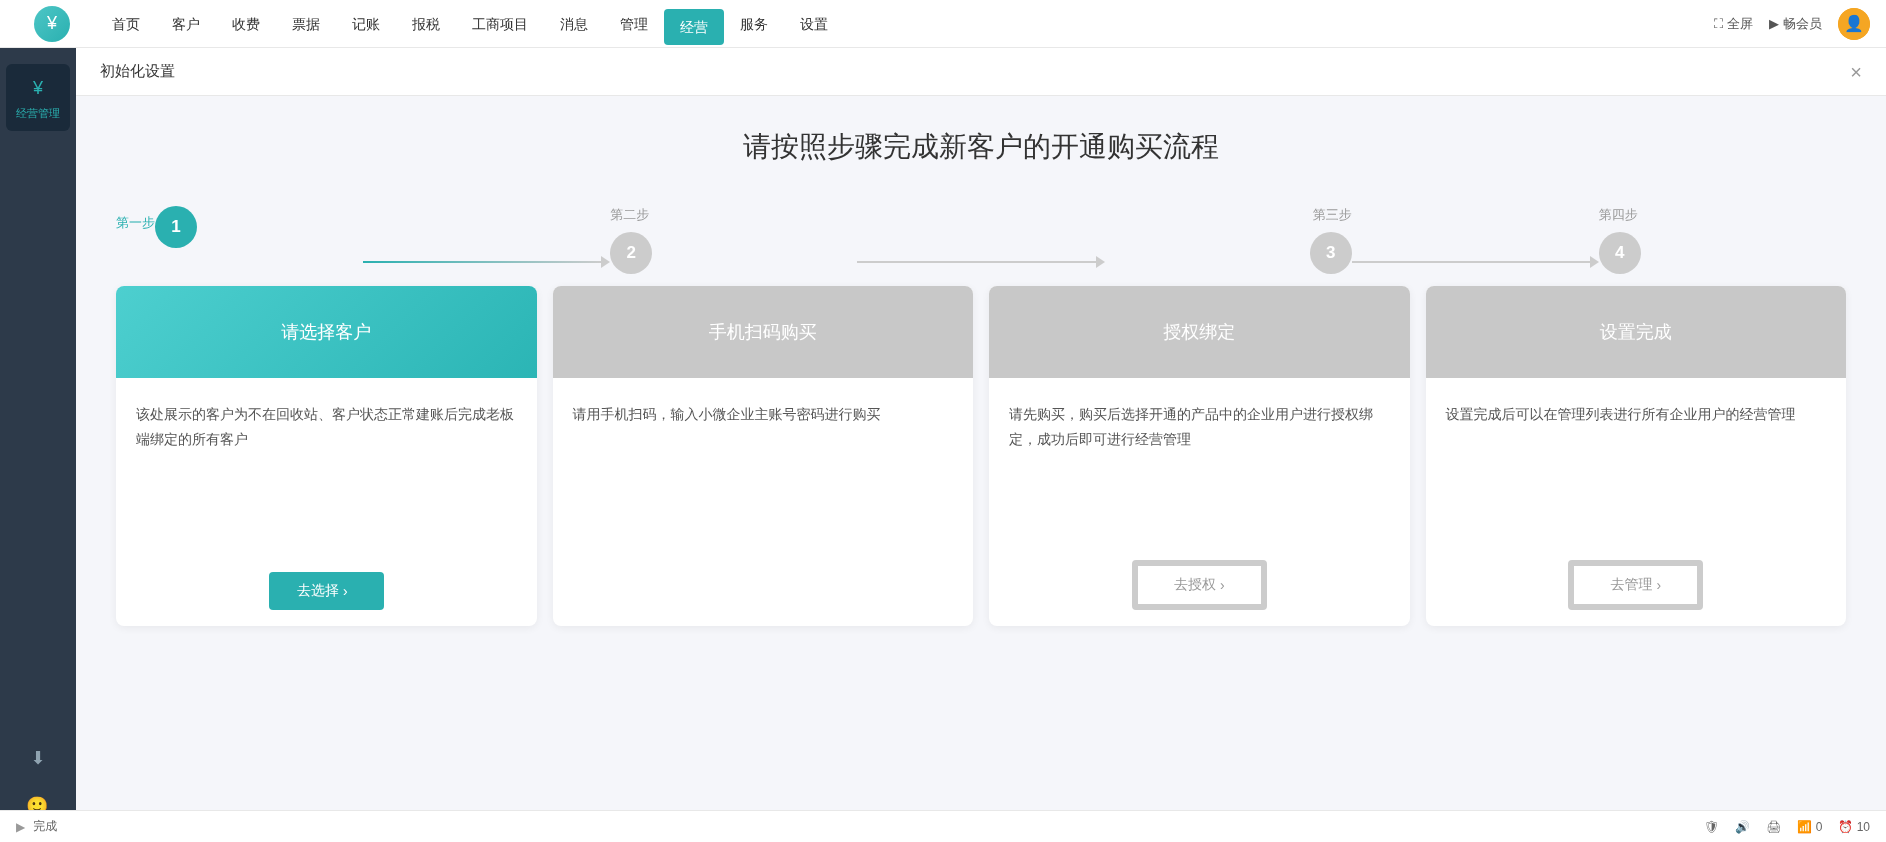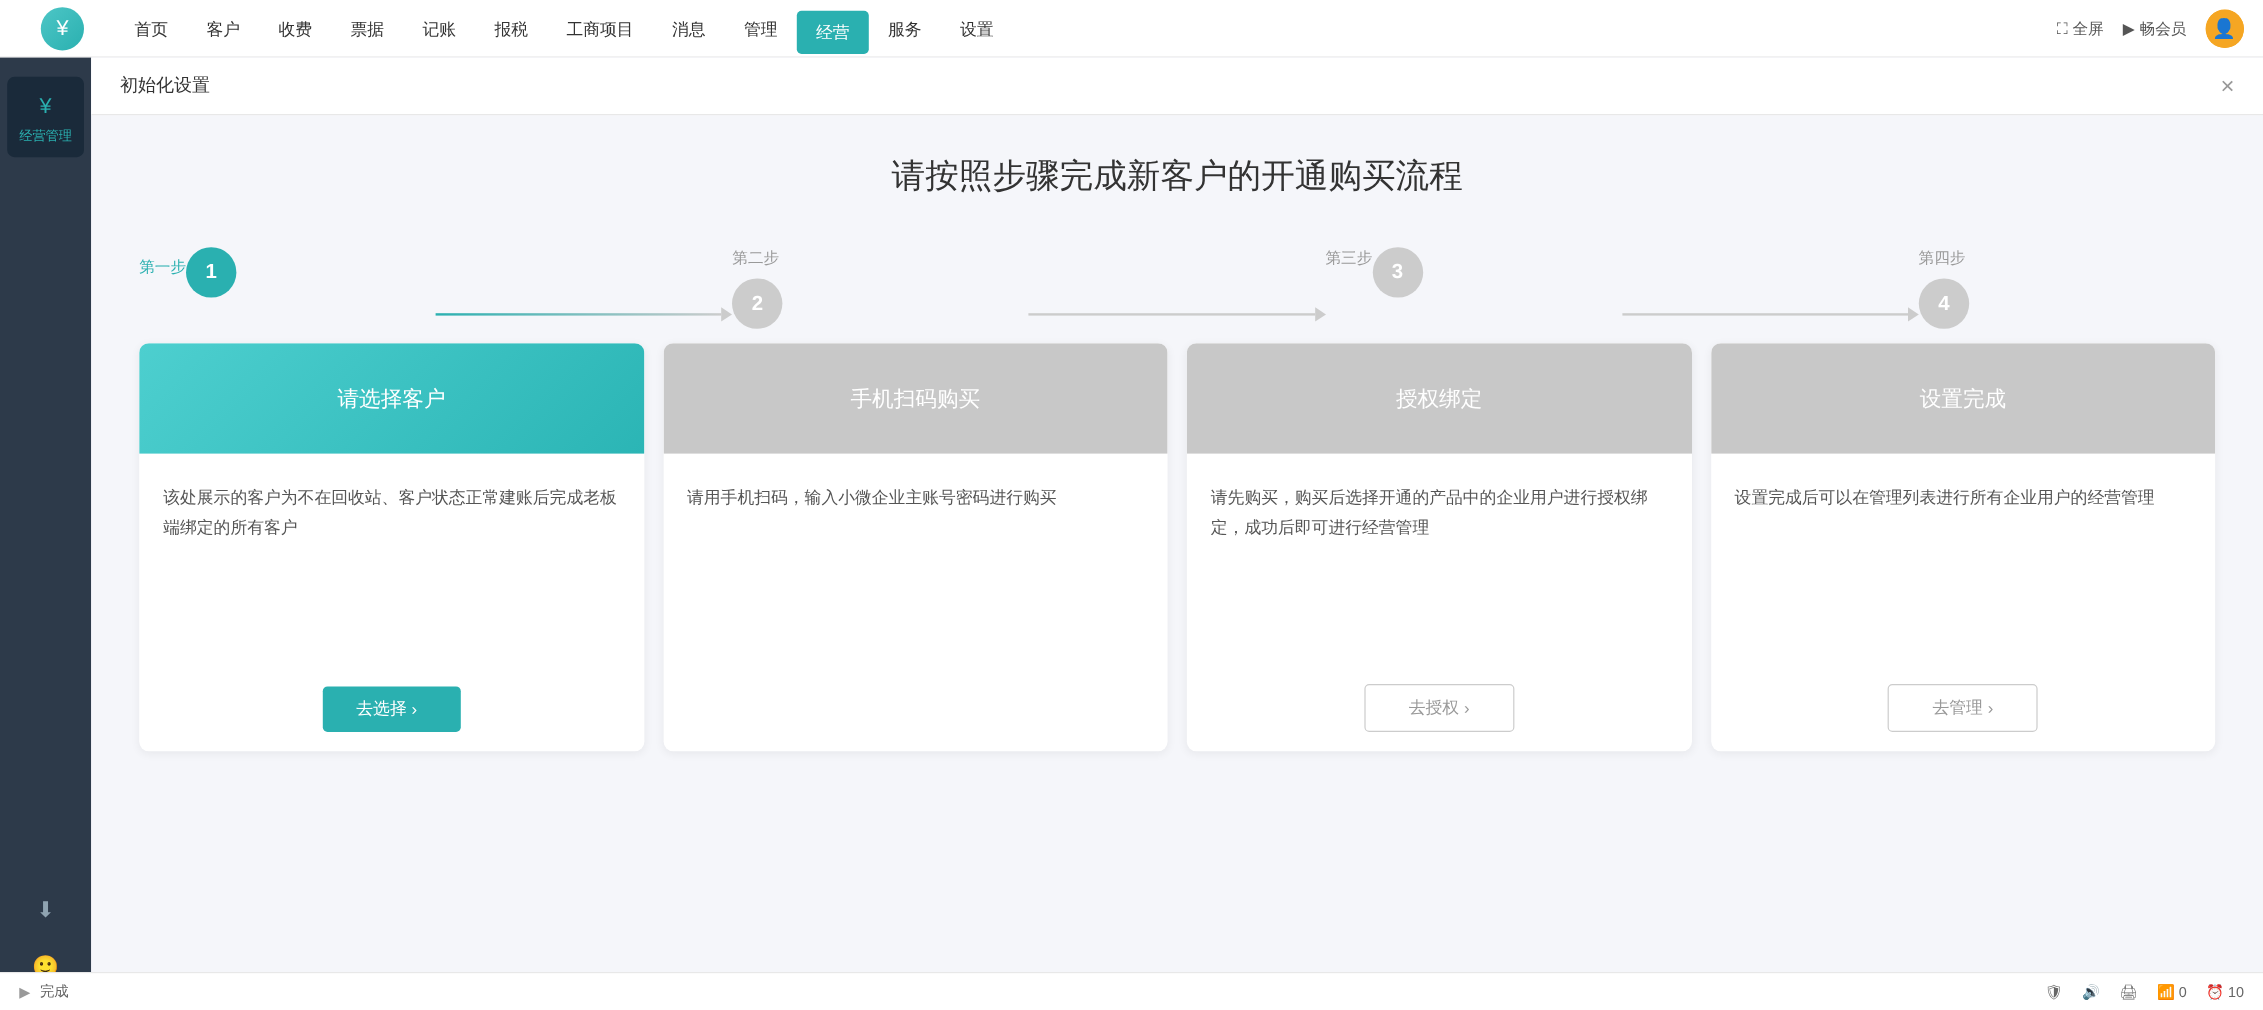--- a/index.html
+++ b/index.html
@@ -87,21 +87,21 @@
     .step-card.inactive .card-header { background: #d8d8d8; }
     .card-header {
       padding: 34px; text-align: center;
       font-size: 18px; color: #fff; font-weight: 500;
     }
     .card-body {
       padding: 24px 20px; flex: 1; color: #555; font-size: 14px; line-height: 1.8;
     }
     .card-footer { padding: 16px 20px; display: flex; justify-content: center; }
     .card-btn {
-      border: 1px solid #a3a3a3; color: #2ab0b0; background: #fff;
+      border: 6px solid #a3a3a3; color: #2ab0b0; background: #fff;
       padding: 10px 36px; border-radius: 4px; font-size: 14px;
       cursor: pointer; display: flex; align-items: center; gap: 4px;
     }
     .card-btn.primary { background: #2ab0b0; color: #fff; border: none; padding-left: 28px; }
     .card-btn.disabled { border-color: #ccc; color: #999; cursor: default; }
 
     
     .status-bar {
       position: fixed; bottom: 0; left: 0; right: 0;
       height: 32px; background: #fff; border-top: 1px solid #e8e8e8;
@@ -196,21 +196,21 @@
           <div style="width:42px;height:42px;border-radius:50%;background:#ccc;display:flex;align-items:center;justify-content:center;color:#fff;font-size:17px;font-weight:bold;">
             <span>2</span>
           </div>
         </div>
 
         <div style="flex:1; display:flex; align-items:center; margin-top:50px;">
           <div style="flex:1;height:2px;background:#ccc;"></div>
           <div style="width:0;height:0;border-top:6px solid transparent;border-bottom:6px solid transparent;border-left:9px solid #ccc;"></div>
         </div>
 
-        <div style="flex:1; display:flex; align-items:flex-start;">
+        <div style="flex:1; display:flex; flex-direction:column; align-items:flex-end;">
           <span style="font-size:13px; color:#999; margin-bottom:8px;">第三步</span>
           <div style="width:42px;height:42px;border-radius:50%;background:#ccc;display:flex;align-items:center;justify-content:center;color:#fff;font-size:17px;font-weight:bold;">
             <span>3</span>
           </div>
         </div>
 
         <div style="flex:1; display:flex; align-items:center; margin-top:50px;">
           <div style="flex:1;height:2px;background:#ccc;"></div>
           <div style="width:0;height:0;border-top:6px solid transparent;border-bottom:6px solid transparent;border-left:9px solid #ccc;"></div>
         </div>

